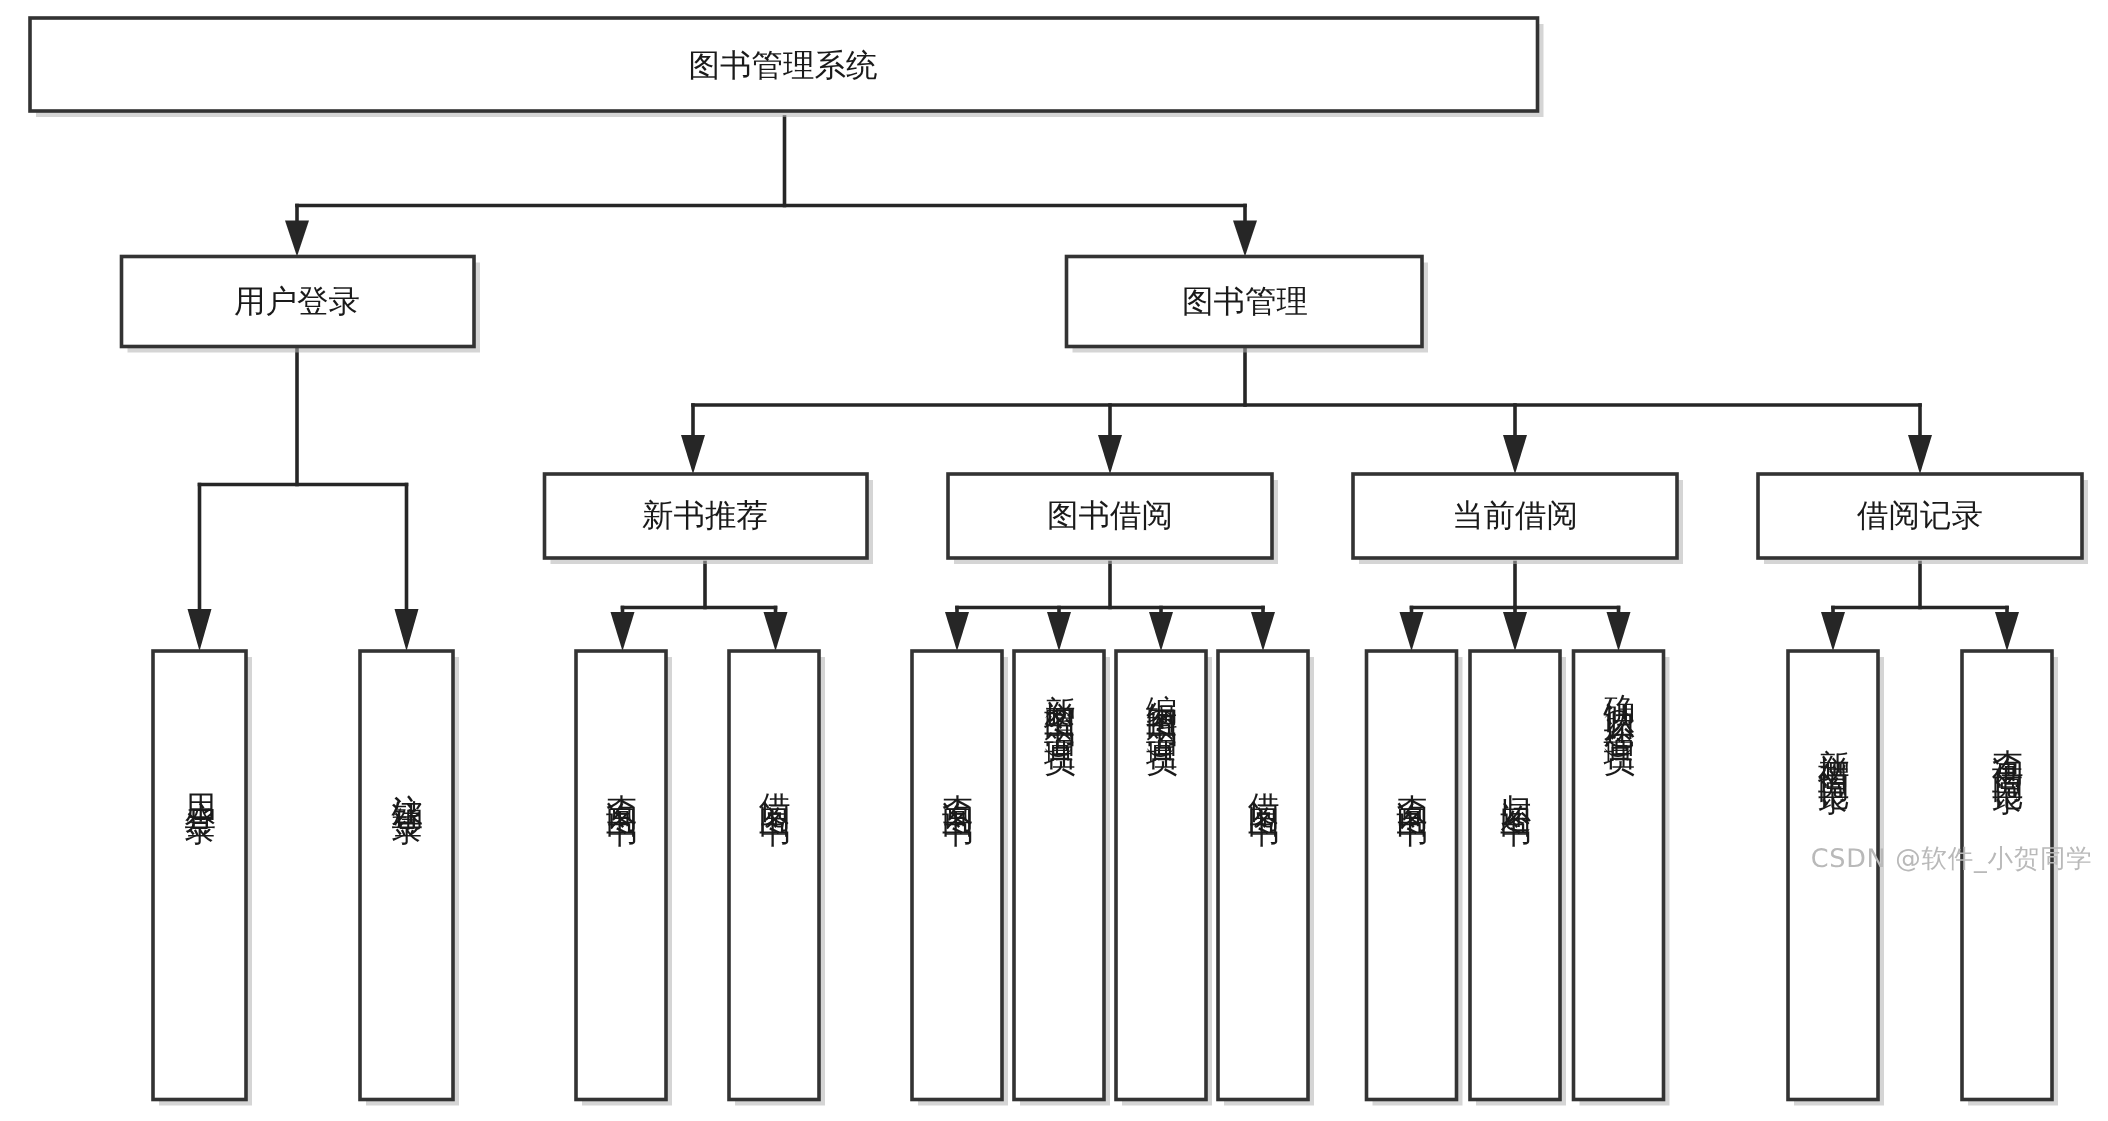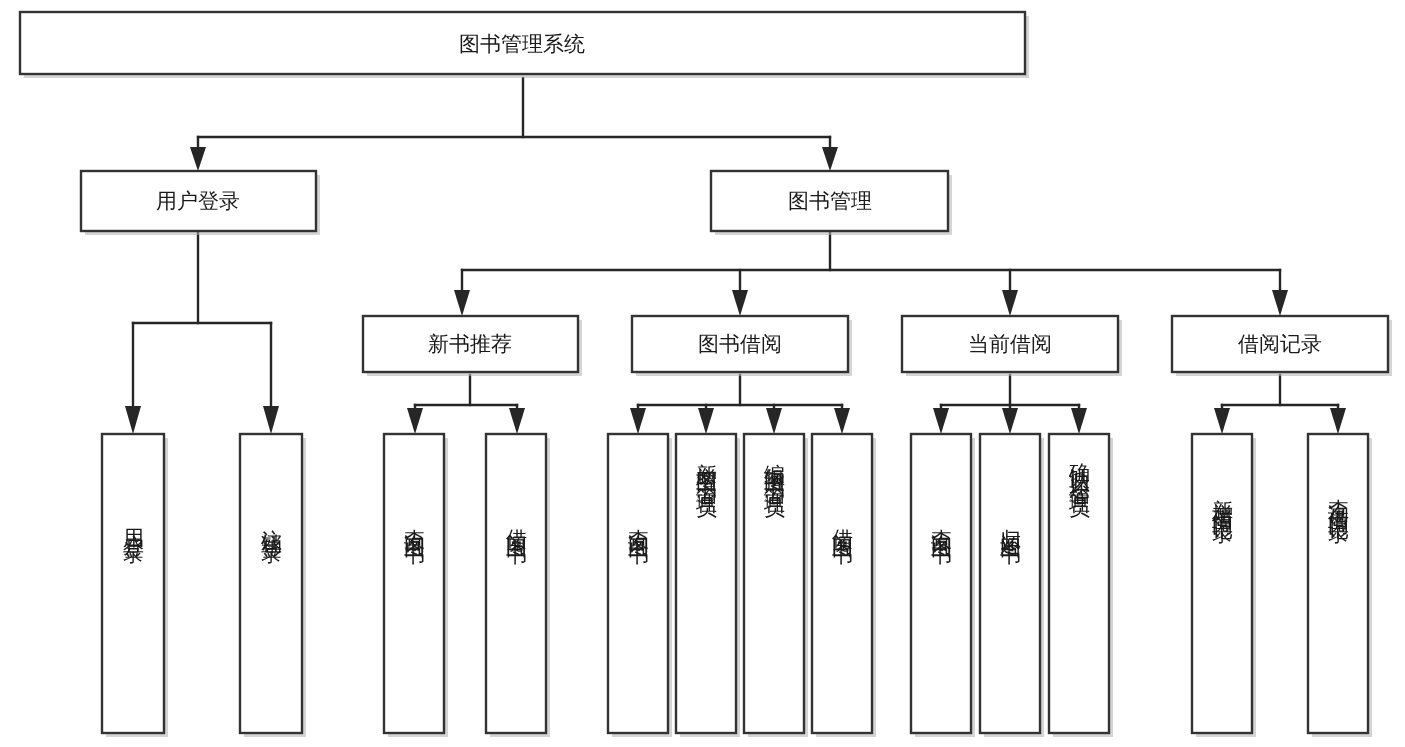--- a/index.html
+++ b/index.html
@@ -254,14 +254,15 @@
     <span class="node-label-v">确认归还（管理员）</span>
   </div>
 
   <div class="node-label-v-wrap" style="left:1192px; top:434px; width:60px; height:299px; padding-top:48px;">
     <span class="node-label-v">新增借阅记录</span>
   </div>
   <div class="node-label-v-wrap" style="left:1308px; top:434px; width:60px; height:299px; padding-top:48px;">
     <span class="node-label-v">查询借阅记录</span>
   </div>
 
+  <div class="watermark">CSDN @软件_小贺同学</div>
 
 </div>
 
 </body></html>

